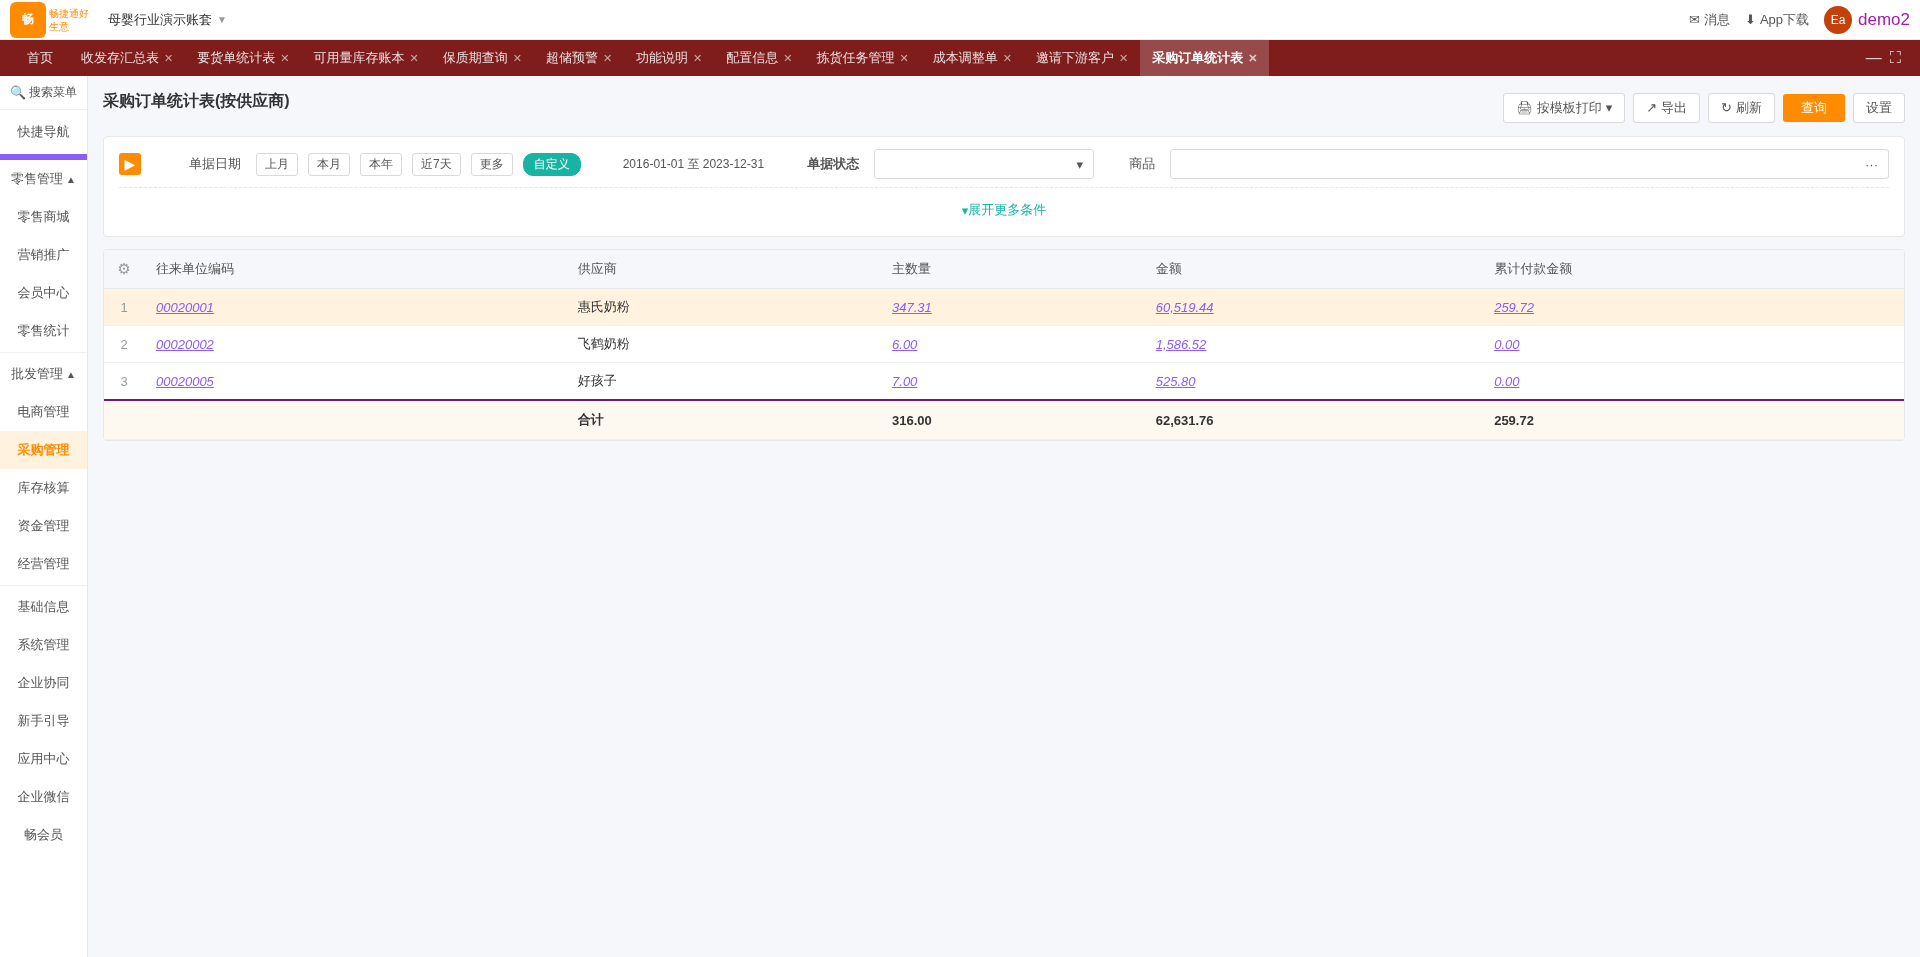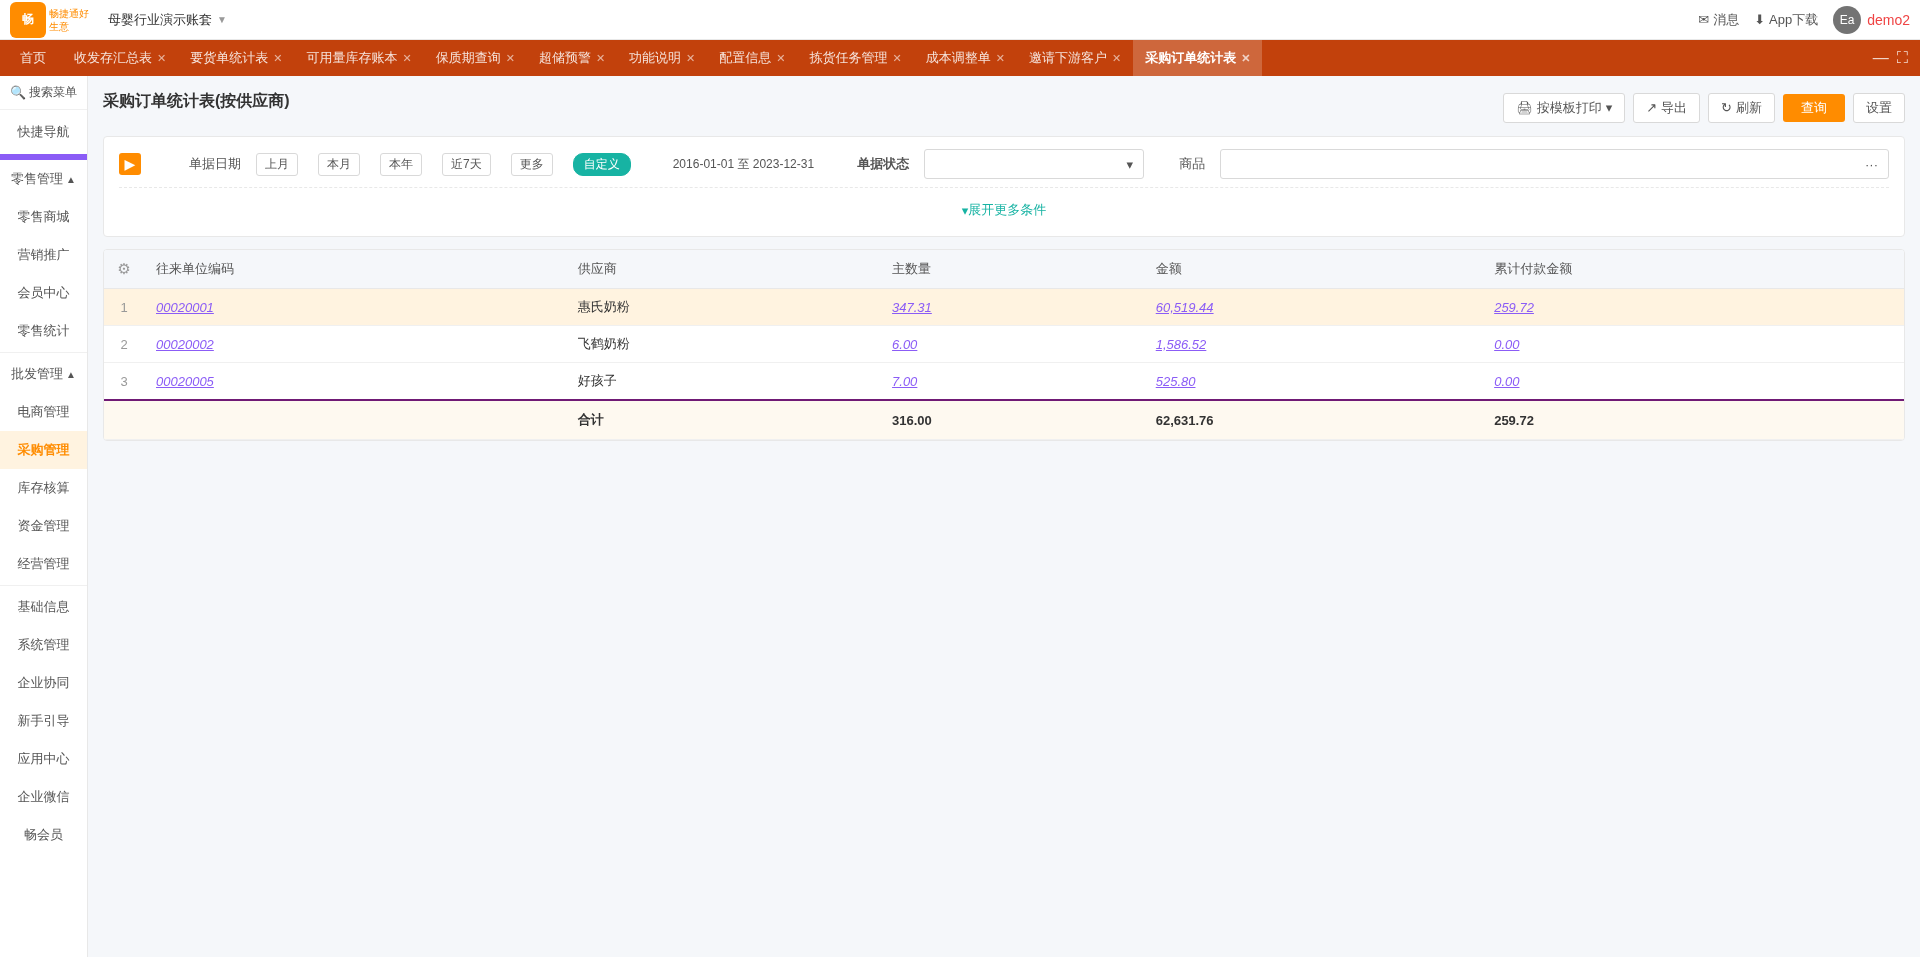--- a/index.html
+++ b/index.html
@@ -7,25 +7,25 @@
 
     
     .top-bar { display: flex; align-items: center; background: #fff; height: 40px; padding: 0 10px; border-bottom: 1px solid #e8e8e8; }
     .logo-area { display: flex; align-items: center; width: 88px; }
     .logo-icon { width: 36px; height: 36px; background: #ff8c00; border-radius: 6px; display: flex; align-items: center; justify-content: center; color: white; font-weight: bold; font-size: 12px; }
     .logo-text { font-size: 10px; color: #ff8c00; margin-left: 3px; line-height: 1.2; }
     .workspace-selector { display: flex; align-items: center; margin-left: 10px; color: #333; font-size: 13px; cursor: pointer; }
     .workspace-selector .arrow { margin-left: 5px; color: #999; font-size: 10px; }
     .top-right { margin-left: auto; display: flex; align-items: center; gap: 15px; }
     .top-icon-btn { display: flex; align-items: center; gap: 4px; color: #555; font-size: 13px; cursor: pointer; }
-    .user-avatar { width: 28px; height: 28px; border-radius: 50%; background: #737373; display: flex; align-items: center; justify-content: center; color: white; font-size: 12px; }
-    .user-name { color: #ef4444; font-size: 14px; }
-
-    
-    .nav-tabs { display: flex; align-items: center; background: #c2410c; height: 36px; padding: 4px; overflow: hidden; }
+    .user-avatar { width: 28px; height: 28px; border-radius: 50%; background: #c2410c; display: flex; align-items: center; justify-content: center; color: white; font-size: 12px; }
+    .user-name { color: #a21caf; font-size: 17px; }
+
+    
+    .nav-tabs { display: flex; align-items: center; background: #7f1d1d; height: 36px; padding: 11px; overflow: hidden; }
     .nav-tab { display: flex; align-items: center; padding: 0 12px; height: 36px; color: rgba(255,255,255,0.85); font-size: 13px; cursor: pointer; white-space: nowrap; position: relative; }
     .nav-tab.active { background: rgba(255,255,255,0.2); color: #fff; font-weight: bold; }
     .nav-tab .close-btn { margin-left: 5px; opacity: 0.7; font-size: 11px; }
     .nav-tab-home { padding: 0 16px; }
     .nav-window-btns { margin-left: auto; display: flex; align-items: center; padding-right: 8px; }
     .nav-window-btn { color: rgba(255,255,255,0.8); margin-left: 8px; cursor: pointer; font-size: 16px; }
 
     
     .main-layout { display: flex; height: calc(957px - 76px); }
 
@@ -44,21 +44,21 @@
 
     
     .page-container { padding: 15px; }
     .page-title { font-size: 16px; font-weight: bold; color: #333; margin-bottom: 12px; }
 
     
     .filter-area { background: #fff; border-radius: 4px; padding: 12px 15px; margin-bottom: 12px; border: 1px solid #e8e8e8; }
     .filter-row { display: flex; align-items: center; gap: 15px; flex-wrap: wrap; }
     .filter-toggle { width: 22px; height: 22px; background: #ff8c00; border-radius: 3px; display: flex; align-items: center; justify-content: center; color: white; cursor: pointer; font-size: 14px; margin-right: 5px; }
     .filter-label { color: #555; font-size: 13px; white-space: nowrap; margin-left: 28px; }
-    .filter-date-btns { display: flex; gap: 20px; align-items: center; }
+    .filter-date-btns { display: flex; gap: 10px; align-items: center; }
     .date-btn { padding: 2px 8px; border: 1px solid #d9d9d9; border-radius: 3px; font-size: 12px; color: #555; cursor: pointer; background: #fff; }
     .date-btn.custom { background: #17b3a3; color: white; border-color: #17b3a3; border-radius: 10px; padding: 2px 10px; }
     .date-range { font-size: 12px; color: #555; margin-left: 27px; }
     .filter-select-box { min-width: 200px; height: 30px; border: 1px solid #d9d9d9; border-radius: 3px; padding: 0 10px; font-size: 13px; color: #555; display: flex; align-items: center; justify-content: space-between; cursor: pointer; background: #fff; }
     .filter-input-box { flex: 1; height: 30px; border: 1px solid #d9d9d9; border-radius: 3px; padding: 0 10px; font-size: 13px; color: #555; display: flex; align-items: center; justify-content: space-between; cursor: pointer; background: #fff; min-width: 300px; }
     .filter-more-btn { display: flex; align-items: center; justify-content: center; color: #17b3a3; font-size: 13px; cursor: pointer; padding: 5px; }
     .filter-more-row { display: flex; justify-content: center; margin-top: 8px; border-top: 1px dashed #e8e8e8; padding-top: 8px; }
     .btn-template { padding: 5px 12px; border: 1px solid #d9d9d9; border-radius: 3px; background: #fff; color: #555; font-size: 13px; cursor: pointer; display: flex; align-items: center; gap: 4px; }
     .btn-export { padding: 5px 12px; border: 1px solid #d9d9d9; border-radius: 3px; background: #fff; color: #555; font-size: 13px; cursor: pointer; display: flex; align-items: center; gap: 4px; }
     .btn-refresh { padding: 5px 12px; border: 1px solid #d9d9d9; border-radius: 3px; background: #fff; color: #555; font-size: 13px; cursor: pointer; display: flex; align-items: center; gap: 4px; }

